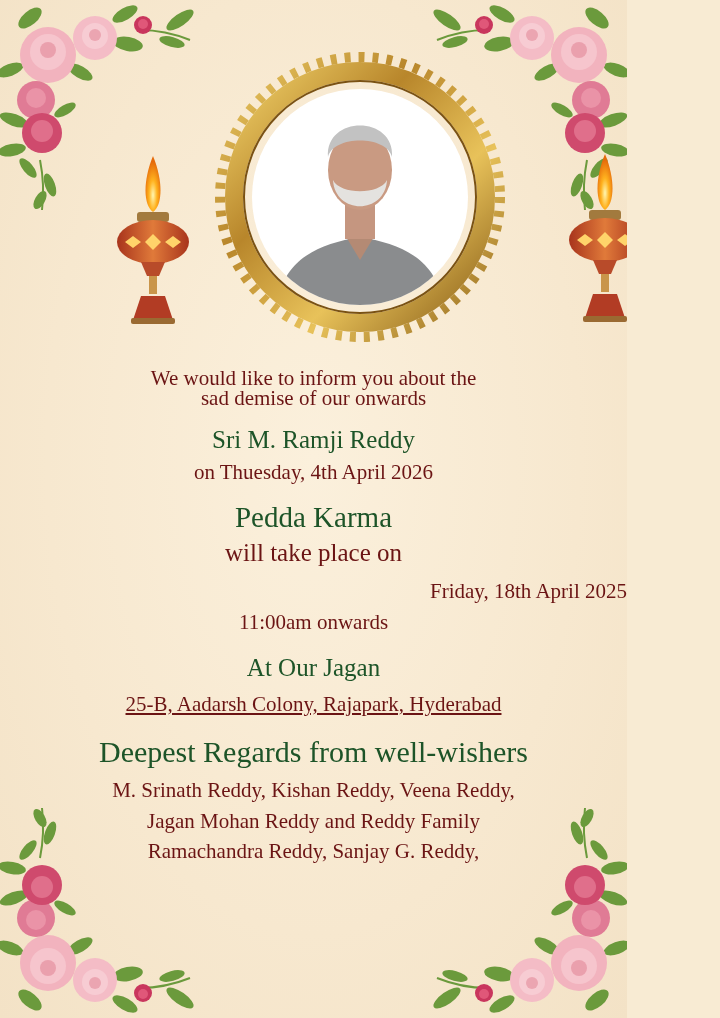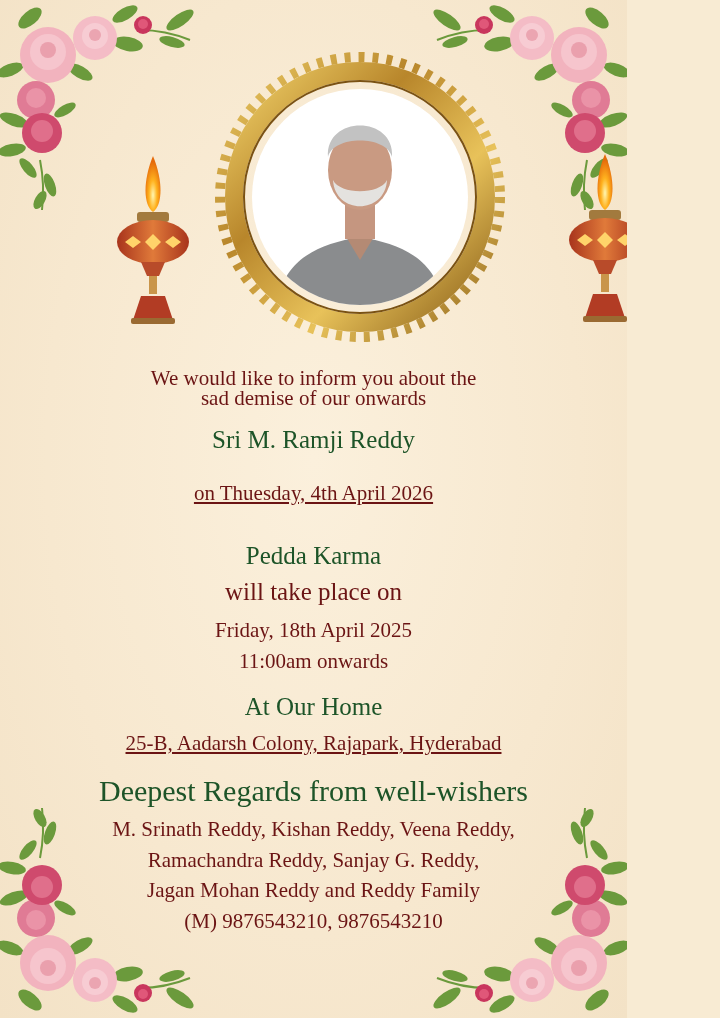--- a/index.html
+++ b/index.html
@@ -28,24 +28,24 @@
     .portrait-wrap svg { width: 100%; height: 100%; display: block; }
 
     .content {
       position: absolute; left: 0; right: 0; top: 360px;
       text-align: center;
     }
     .maroon { color: #6b1414; }
     .green { color: #1d5428; font-weight: normal; }
     .t-intro { font-size: 21px; line-height: 20px; margin-top: 8px; font-family: "Liberation Serif", serif; }
     .t-name { font-size: 25px; margin-top: 17px; line-height: 30px; font-family: "Liberation Serif", serif; }
-    .t-date { font-size: 21px; margin-top: 25px; line-height: 26px; font-family: "Liberation Serif", serif; text-decoration: underline; }
-    .t-event { font-size: 25px; margin-top: 35px; line-height: 30px; font-family: "Liberation Serif", serif; }
+    .t-date { font-size: 21px; margin-top: 4px; line-height: 26px; font-family: "Liberation Serif", serif; }
+    .t-event { font-size: 29px; margin-top: 17px; line-height: 30px; font-family: "Liberation Serif", serif; }
     .t-take { font-size: 25px; margin-top: 8px; line-height: 26px; font-family: "Liberation Serif", serif; }
-    .t-edate { font-size: 21px; margin-top: 12px; line-height: 26px; font-family: "Liberation Serif", serif; }
+    .t-edate { font-size: 21px; margin-top: 12px; line-height: 26px; font-family: "Liberation Serif", serif; text-align: right; }
     .t-time { font-size: 21px; margin-top: 5px; line-height: 26px; font-family: "Liberation Serif", serif; }
     .t-venue { font-size: 25px; margin-top: 18px; line-height: 30px; font-family: "Liberation Serif", serif; }
     .t-addr { font-size: 21px; margin-top: 8px; line-height: 26px; font-family: "Liberation Serif", serif; text-decoration: underline; }
     .t-regards { font-size: 30px; margin-top: 20px; line-height: 30px; font-family: "Liberation Serif", serif; }
     .t-names { font-size: 21px; margin-top: 8px; line-height: 30.5px; font-family: "Liberation Serif", serif; }
     .t-names div { white-space: nowrap; }
   </style>
 </head>
 <body>
 
@@ -273,23 +273,22 @@
     <div class="t-intro maroon">
       <div>We would like to inform you about the</div>
       <div>sad demise of our onwards</div>
     </div>
     <div class="t-name green">Sri M. Ramji Reddy</div>
     <div class="t-date maroon">on Thuesday, 4th April 2026</div>
     <div class="t-event green">Pedda Karma</div>
     <div class="t-take maroon">will take place on</div>
     <div class="t-edate maroon">Friday, 18th April 2025</div>
     <div class="t-time maroon">11:00am onwards</div>
-    <div class="t-venue green">At Our Home</div>
+    <div class="t-venue green">At Our Jagan</div>
     <div class="t-addr maroon">25-B, Aadarsh Colony, Rajapark, Hyderabad</div>
     <div class="t-regards green">Deepest Regards from well-wishers</div>
     <div class="t-names maroon">
       <div>M. Srinath Reddy, Kishan Reddy, Veena Reddy,</div>
+      <div>Jagan Mohan Reddy and Reddy Family</div>
       <div>Ramachandra Reddy, Sanjay G. Reddy,</div>
-      <div>Jagan Mohan Reddy and Reddy Family</div>
-      <div>(M) 9876543210, 9876543210</div>
     </div>
   </div>
 </div>
 
 </body></html>

